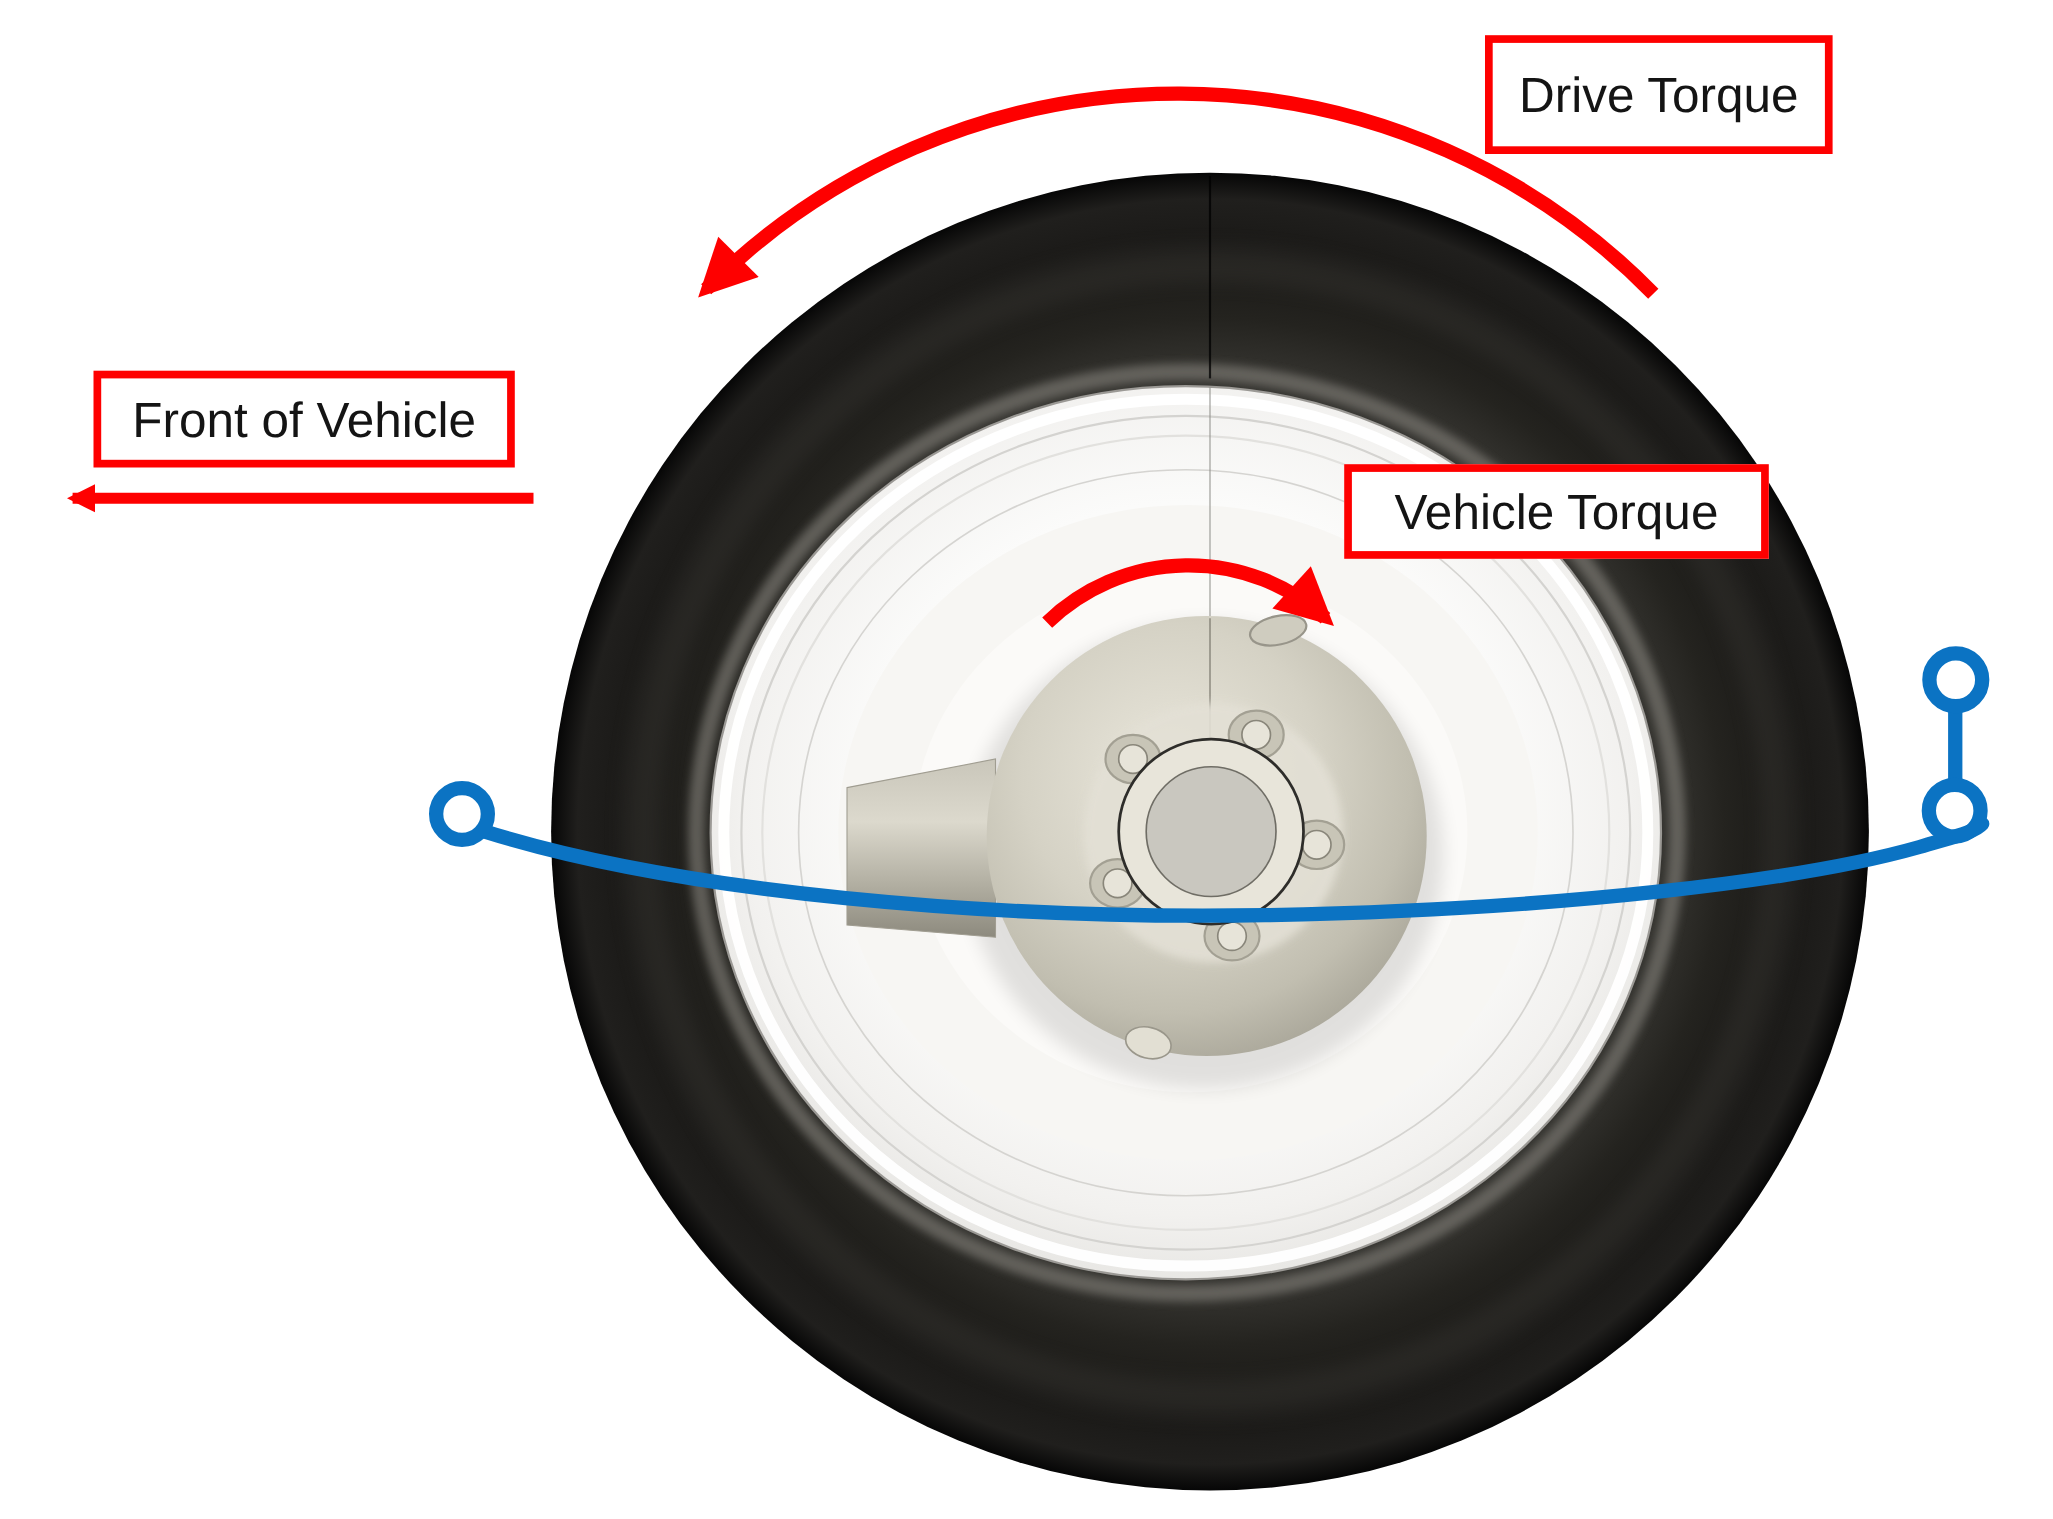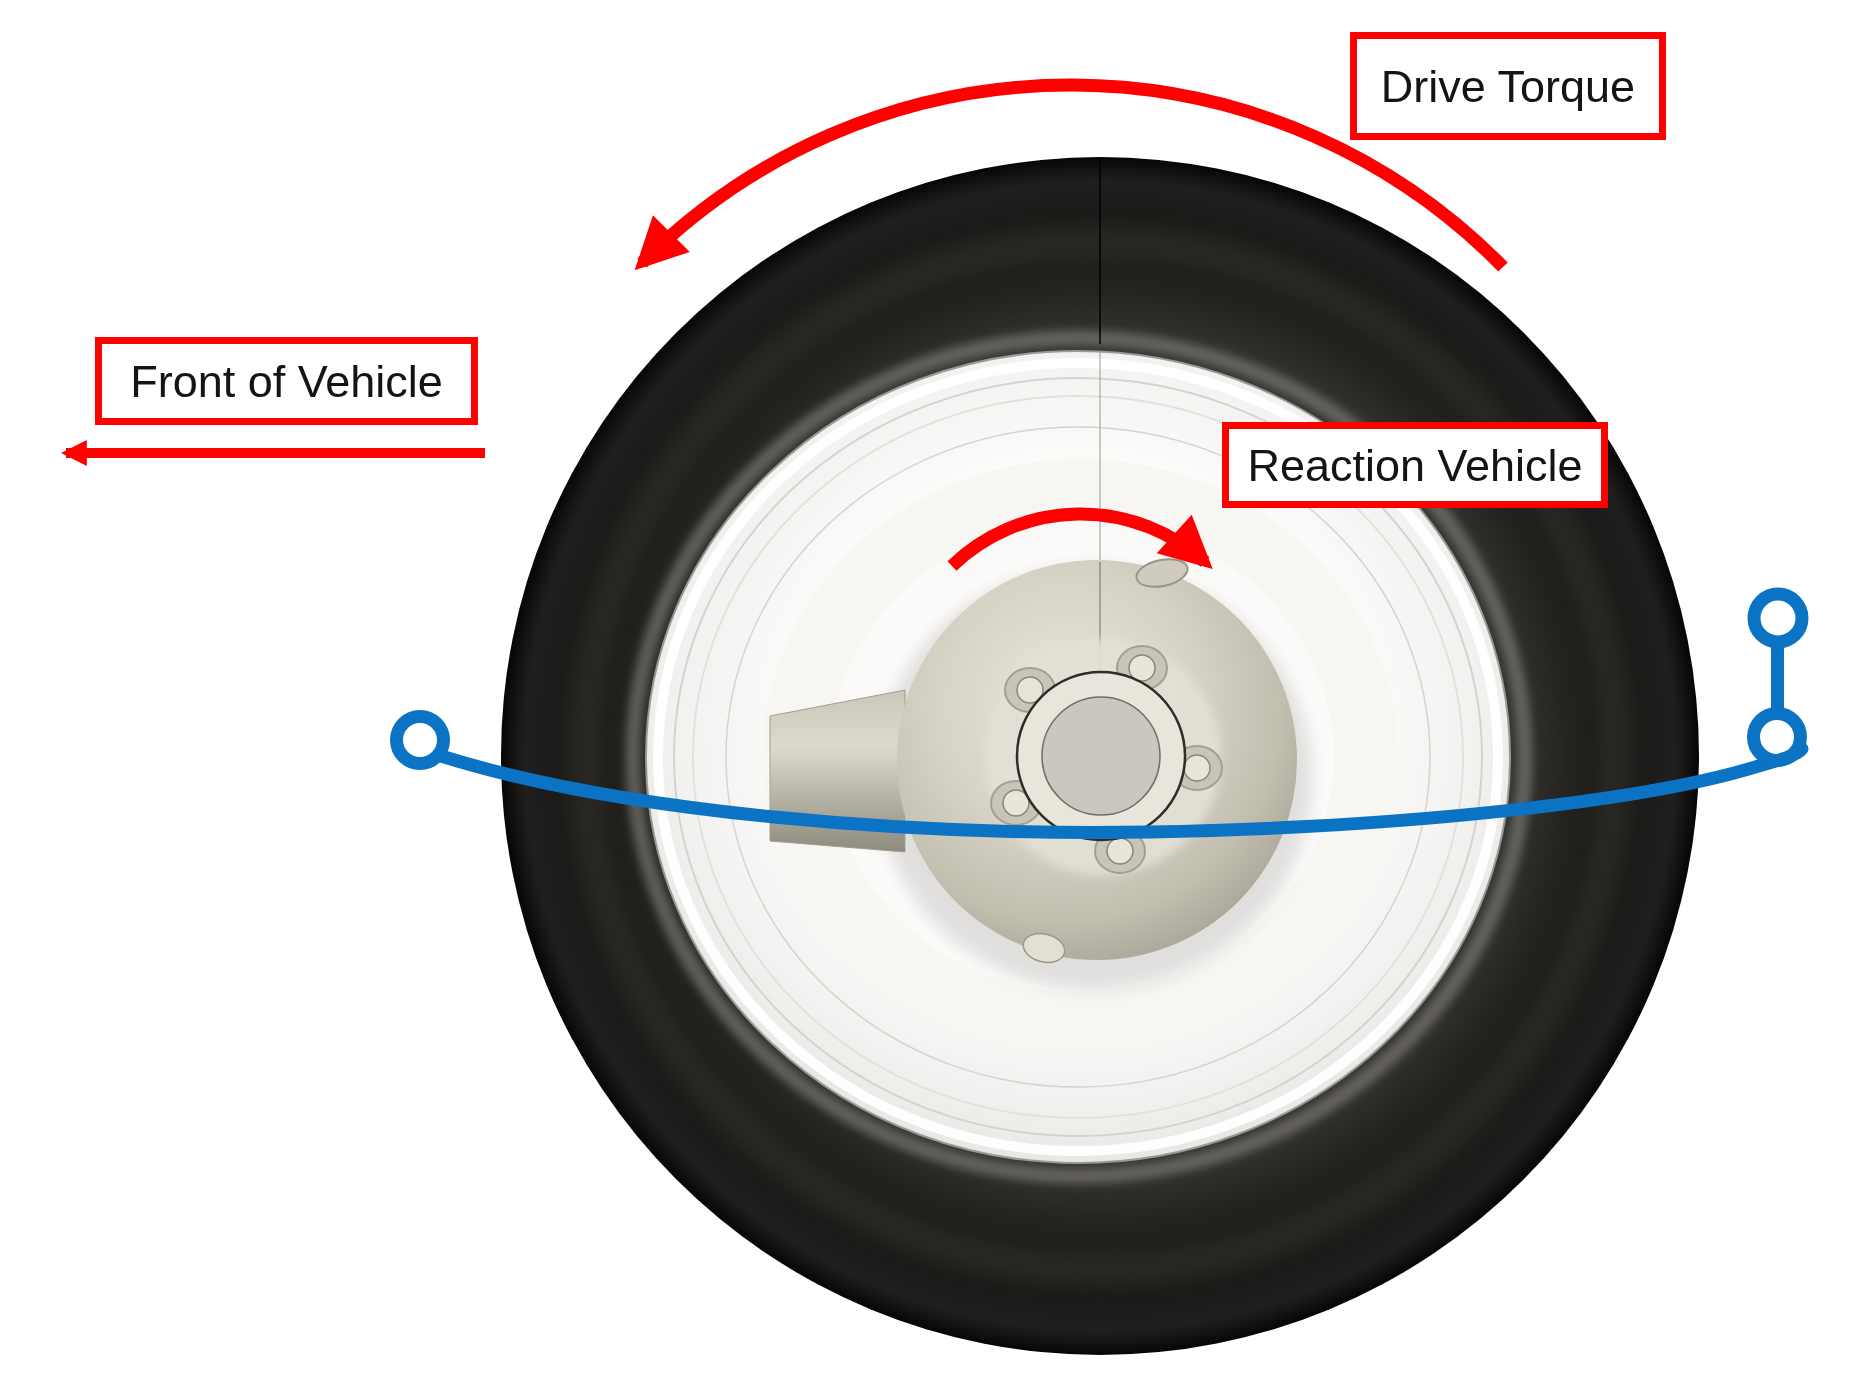--- a/index.html
+++ b/index.html
@@ -4,21 +4,21 @@
 <style>
   html,body{margin:0;padding:0;background:#fff;}
   body{width:1866px;height:1381px;position:relative;overflow:hidden;
        font-family:"Liberation Sans",sans-serif;}
   #scene{position:absolute;left:0;top:0;}
   .callout{position:absolute;box-sizing:border-box;border:7px solid #fe0000;
            background:#ffffff;color:#141414;display:flex;align-items:center;
            justify-content:center;font-size:45px;line-height:1;white-space:nowrap;
            letter-spacing:0px;}
   #drive-box{left:1350px;top:32px;width:316px;height:108px;}
-  #front-box{left:85px;top:337px;width:383px;height:88px;margin-left:10px;}
+  #front-box{left:85px;top:337px;width:383px;height:88px;}
   #reaction-box{left:1222px;top:422px;width:386px;height:86px;}
 </style>
 </head>
 <body>
 
 <svg id="scene" width="1866" height="1381" viewBox="0 0 1866 1381">
   <defs>
     <radialGradient id="tireGrad" cx="50%" cy="50%" r="50%">
       <stop offset="0%" stop-color="#2c2b28"></stop>
       <stop offset="70%" stop-color="#34332f"></stop>
@@ -131,14 +131,14 @@
   <line x1="485" y1="453" x2="66" y2="453" stroke="#fe0000" stroke-width="10" marker-end="url(#arrowheadSmall)"></line>
 </svg>
 
 <div id="drive-box" class="callout">
   <span>Drive Torque</span>
 </div>
 <div id="front-box" class="callout">
   <span>Front of Vehicle</span>
 </div>
 <div id="reaction-box" class="callout">
-  <span>Reaction Vehicle</span>
+  <span>Vehicle Torque</span>
 </div>
 
 </body></html>

